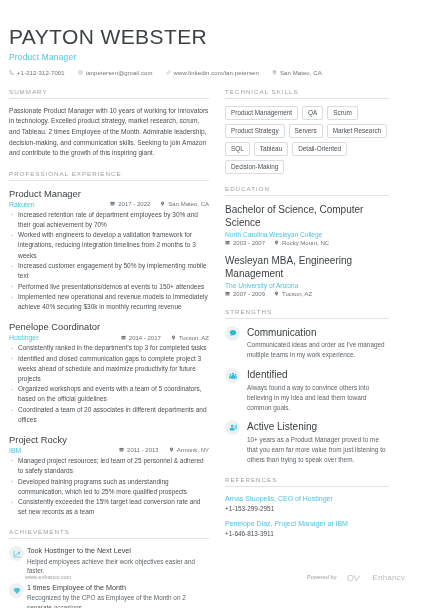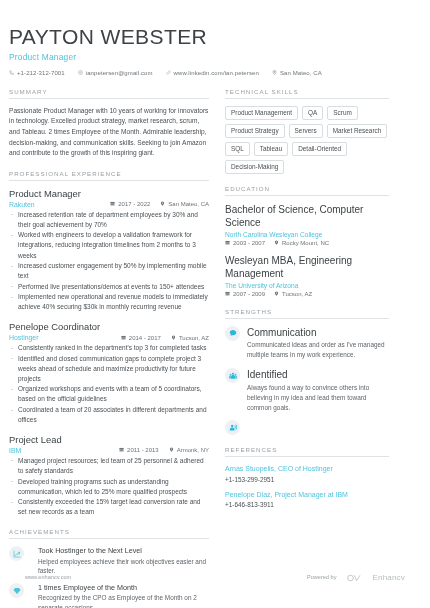--- a/index.html
+++ b/index.html
@@ -47,21 +47,21 @@
   ul.bullets { list-style: none; margin-top: 1px; }
   ul.bullets li {
     position: relative; padding-left: 9px; font-size: 6.5px;
     line-height: 1.55; color: #4a5055; margin-bottom: 0.5px;
   }
   ul.bullets li:before {
     content: "-"; position: absolute; left: 2px; top: -0.5px; color: #9aa1a6; font-size: 6.5px;
   }
 
   
-  .ach { display: flex; gap: 14px; margin-bottom: 7px; }
+  .ach { display: flex; gap: 3px; margin-bottom: 7px; }
   .ach-ic {
     flex: 0 0 auto; width: 15px; height: 15px; border-radius: 50%;
     background: #eef1f3; display: flex; align-items: center; justify-content: center;
   }
   .ach-body { flex: 1; }
   .ach-title { font-size: 7.2px; color: #3c4245; line-height: 1.3; }
   .ach-desc { font-size: 6.4px; color: #5e656a; line-height: 1.52; margin-top: 1px; }
 
   
   .tags { display: flex; flex-wrap: wrap; gap: 4px 4px; }
@@ -212,21 +212,21 @@
           </div>
           <ul class="bullets">
             <li>Consistently ranked in the department's top 3 for completed tasks</li>
             <li>Identified and closed communication gaps to complete project 3 weeks ahead of schedule and maximize productivity for future projects</li>
             <li>Organized workshops and events with a team of 5 coordinators, based on the official guidelines</li>
             <li>Coordinated a team of 20 associates in different departments and offices</li>
           </ul>
         </div>
 
         <div class="job">
-          <div class="job-title">Project Lead</div>
+          <div class="job-title">Project Rocky</div>
           <div class="job-meta">
             <span class="company">IBM</span>
             <span class="meta-chunk">
               <span><svg width="5" height="5" viewBox="0 0 16 16" fill="#8b9297">
                     <rect x="1.5" y="3" width="13" height="11.5" rx="1"></rect>
                     <rect x="1.5" y="3" width="13" height="3" fill="#6d7478"></rect>
                   </svg></span>
               <span>2011 - 2013</span>
             </span>
             <span class="meta-chunk">
@@ -371,20 +371,24 @@
         </div>
 
         <div class="str">
           <div class="str-ic">
             <svg width="8" height="8" viewBox="0 0 16 16" fill="#29b8d8">
                 <circle cx="6.3" cy="4" r="2.4"></circle>
                 <path d="M6.3 7.2c-2.7 0-4.6 1.5-4.6 3.4v2.6h9.2v-2.6c0-1.9-1.9-3.4-4.6-3.4z"></path>
                 <path d="M11.6 3.1a.75.75 0 0 0-.5 1.3 2.6 2.6 0 0 1 0 3.7.75.75 0 1 0 1 1.1 4.1 4.1 0 0 0 0-5.9.75.75 0 0 0-.5-.2z"></path>
                 <path d="M13.7 1.1a.75.75 0 0 0-.52 1.3 5.4 5.4 0 0 1 0 7.7.75.75 0 0 0 1.02 1.1 6.9 6.9 0 0 0 0-9.9.75.75 0 0 0-.5-.2z"></path>
               </svg>
+          </div>
+          <div>
+            <div class="str-title">Active Listening</div>
+            <div class="str-desc">10+ years as a Product Manager proved to me that you earn far more value from just listening to others than trying to speak over them.</div>
           </div>
         </div>
       </div>
 
       <div class="sec">
         <div class="sec-title">REFERENCES</div>
 
         <div class="ref">
           <div class="ref-name">Arnas Stuopelis, CEO of Hostinger</div>
           <div class="ref-phone">+1-153-299-2951</div>

